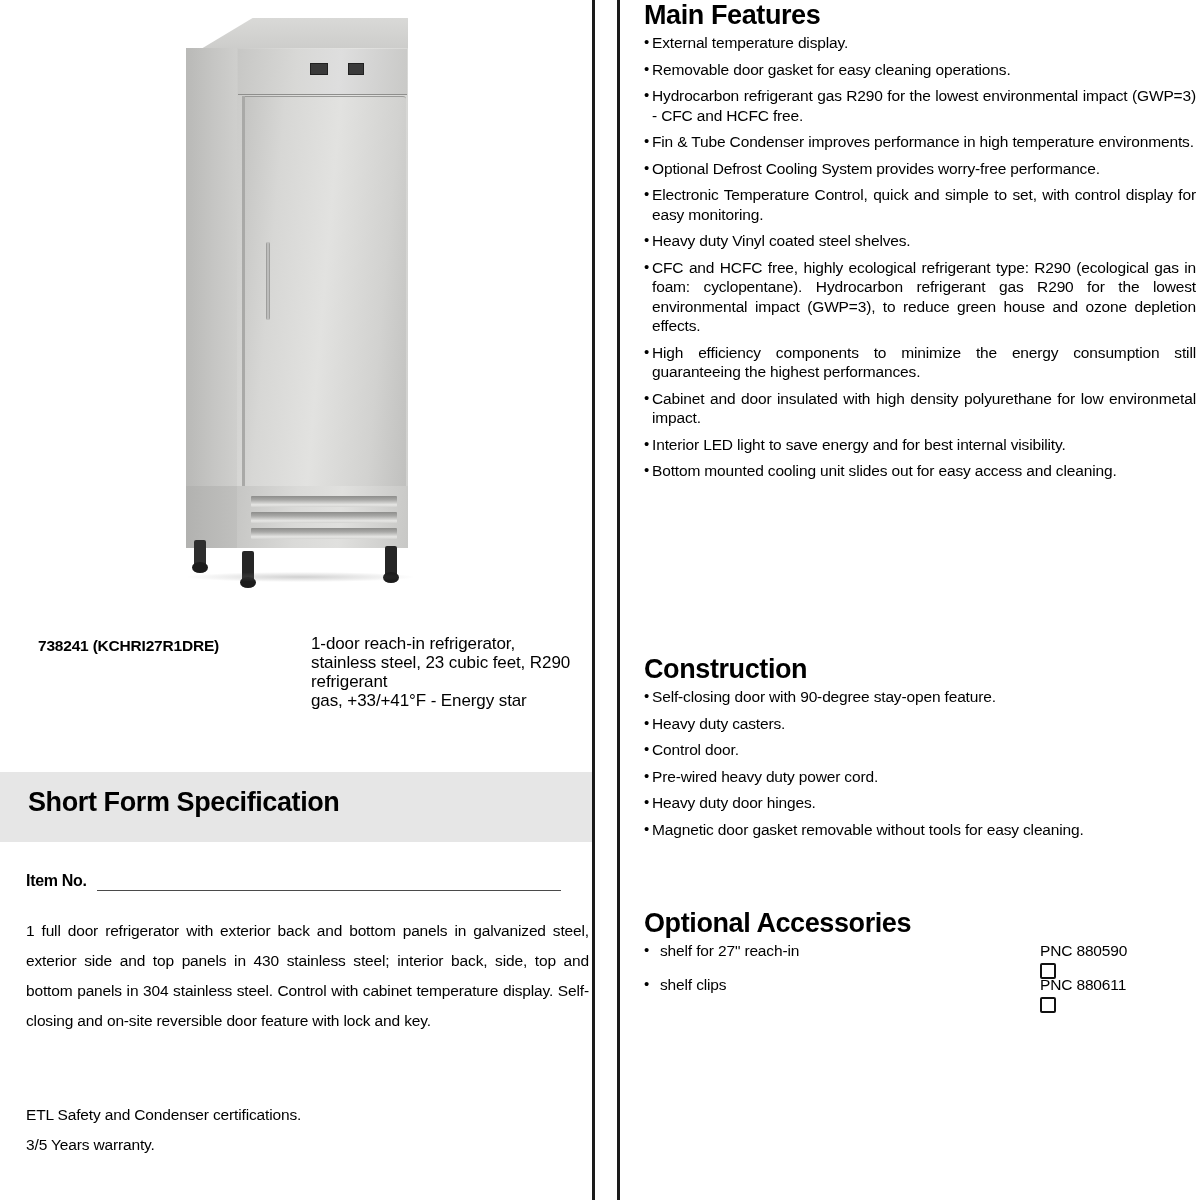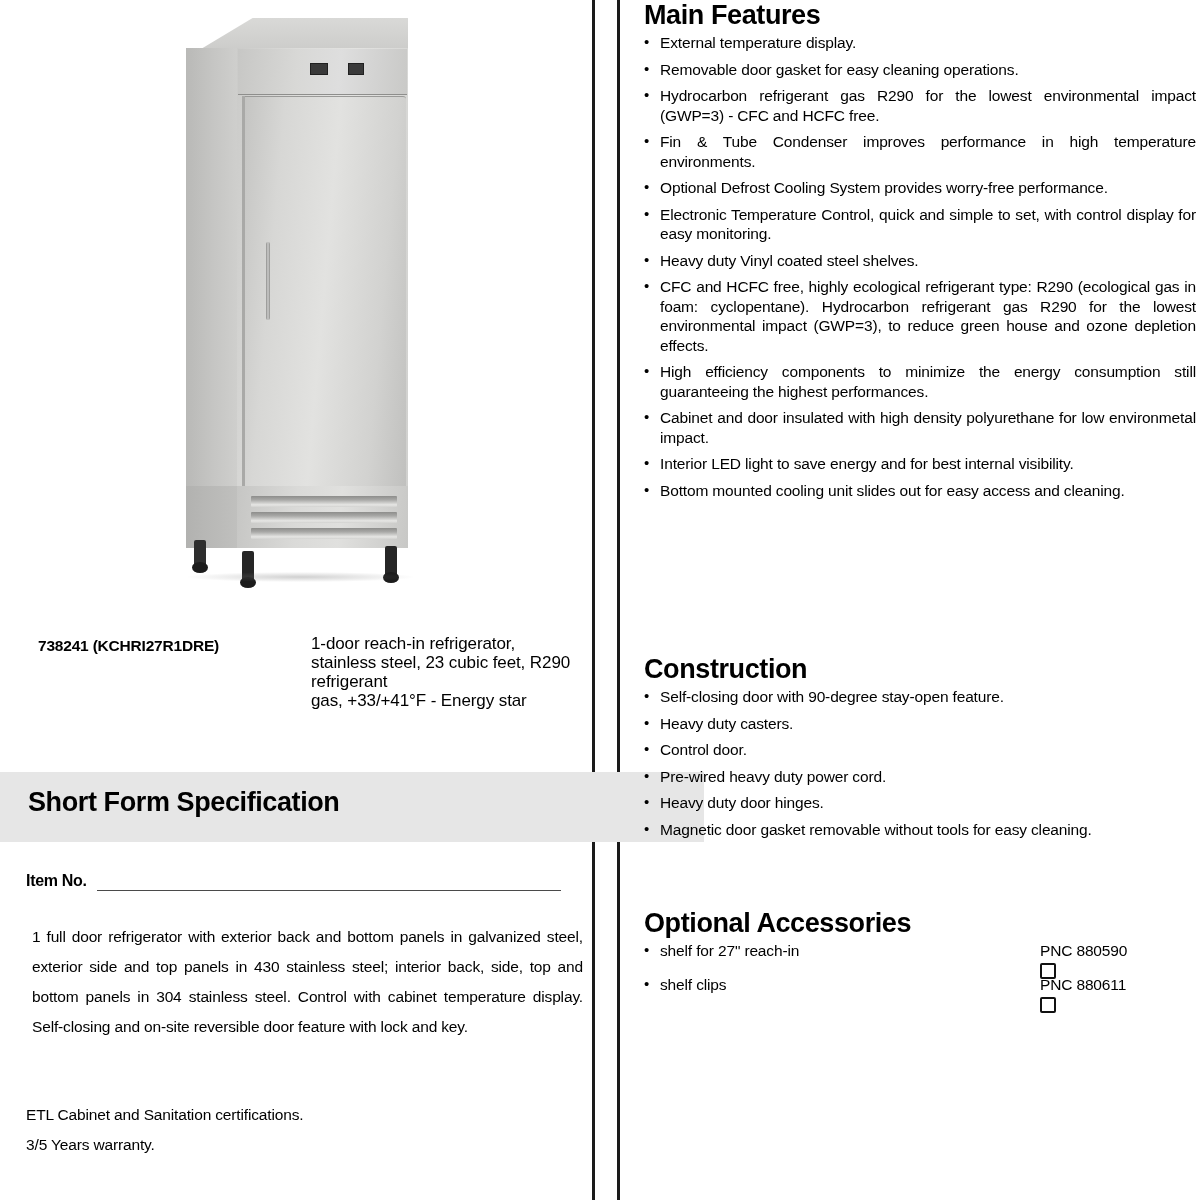--- a/index.html
+++ b/index.html
@@ -220,21 +220,21 @@
     font-size: 17px;
     line-height: 19px;
     letter-spacing: -0.1px;
   }
 
   
   #sfs-band {
     position: absolute;
     left: 0;
     top: 772px;
-    width: 704px;
+    width: 592px;
     height: 70px;
     background: #e6e6e6;
   }
   #sfs-title {
     position: absolute;
     left: 28px;
     top: 15px;
     font-size: 27px;
     font-weight: bold;
     letter-spacing: -0.4px;
@@ -269,21 +269,21 @@
   #spec-body {
     position: absolute;
     left: 26px;
     top: 916px;
     width: 563px;
     font-size: 15.5px;
     line-height: 30px;
     text-align: justify;
     letter-spacing: -0.15px;
   }
-  #spec-body p { margin: 6px; }
+  #spec-body p { margin: 0; }
   #spec-tail {
     position: absolute;
     left: 26px;
     top: 1100px;
     width: 563px;
     font-size: 15.5px;
     line-height: 30px;
     letter-spacing: -0.15px;
   }
   #spec-tail div { white-space: nowrap; }
@@ -306,21 +306,21 @@
   #sec-construction  { position: absolute; left: 0; top: 654px; width: 580px; }
   #sec-accessories   { position: absolute; left: 0; top: 908px; width: 580px; }
 
   ul.bul {
     list-style: none;
     margin: 0;
     padding: 0;
   }
   ul.bul > li {
     position: relative;
-    padding-left: 40px;
+    padding-left: 32px;
     margin: 0 0 7px 0;
     font-size: 15.5px;
     line-height: 19.5px;
     text-align: justify;
     letter-spacing: -0.15px;
     padding-right: 4px;
   }
   ul.bul > li::before {
     content: "\2022";
     position: absolute;
@@ -423,21 +423,21 @@
     <div id="item-no-row">
       <span id="item-no-label">Item No.</span>
       <div id="item-no-line"></div>
     </div>
 
     <div id="spec-body">
       <p>1 full door refrigerator with exterior back and bottom panels in galvanized steel, exterior side and top panels in 430 stainless steel; interior back, side, top and bottom panels in 304 stainless steel. Control with cabinet temperature display. Self-closing and on-site reversible door feature with lock and key.</p>
     </div>
 
     <div id="spec-tail">
-        <div>ETL Cabinet and Sanitation certifications.</div>
+        <div>ETL Safety and Condenser certifications.</div>
         <div>3/5 Years warranty.</div>
       </div>
 
   </div>
 
   <div id="right-col">
 
     <div id="sec-main-features">
       <h2 class="sec-title">Main Features</h2>
       <ul class="bul" id="main-features-list">

